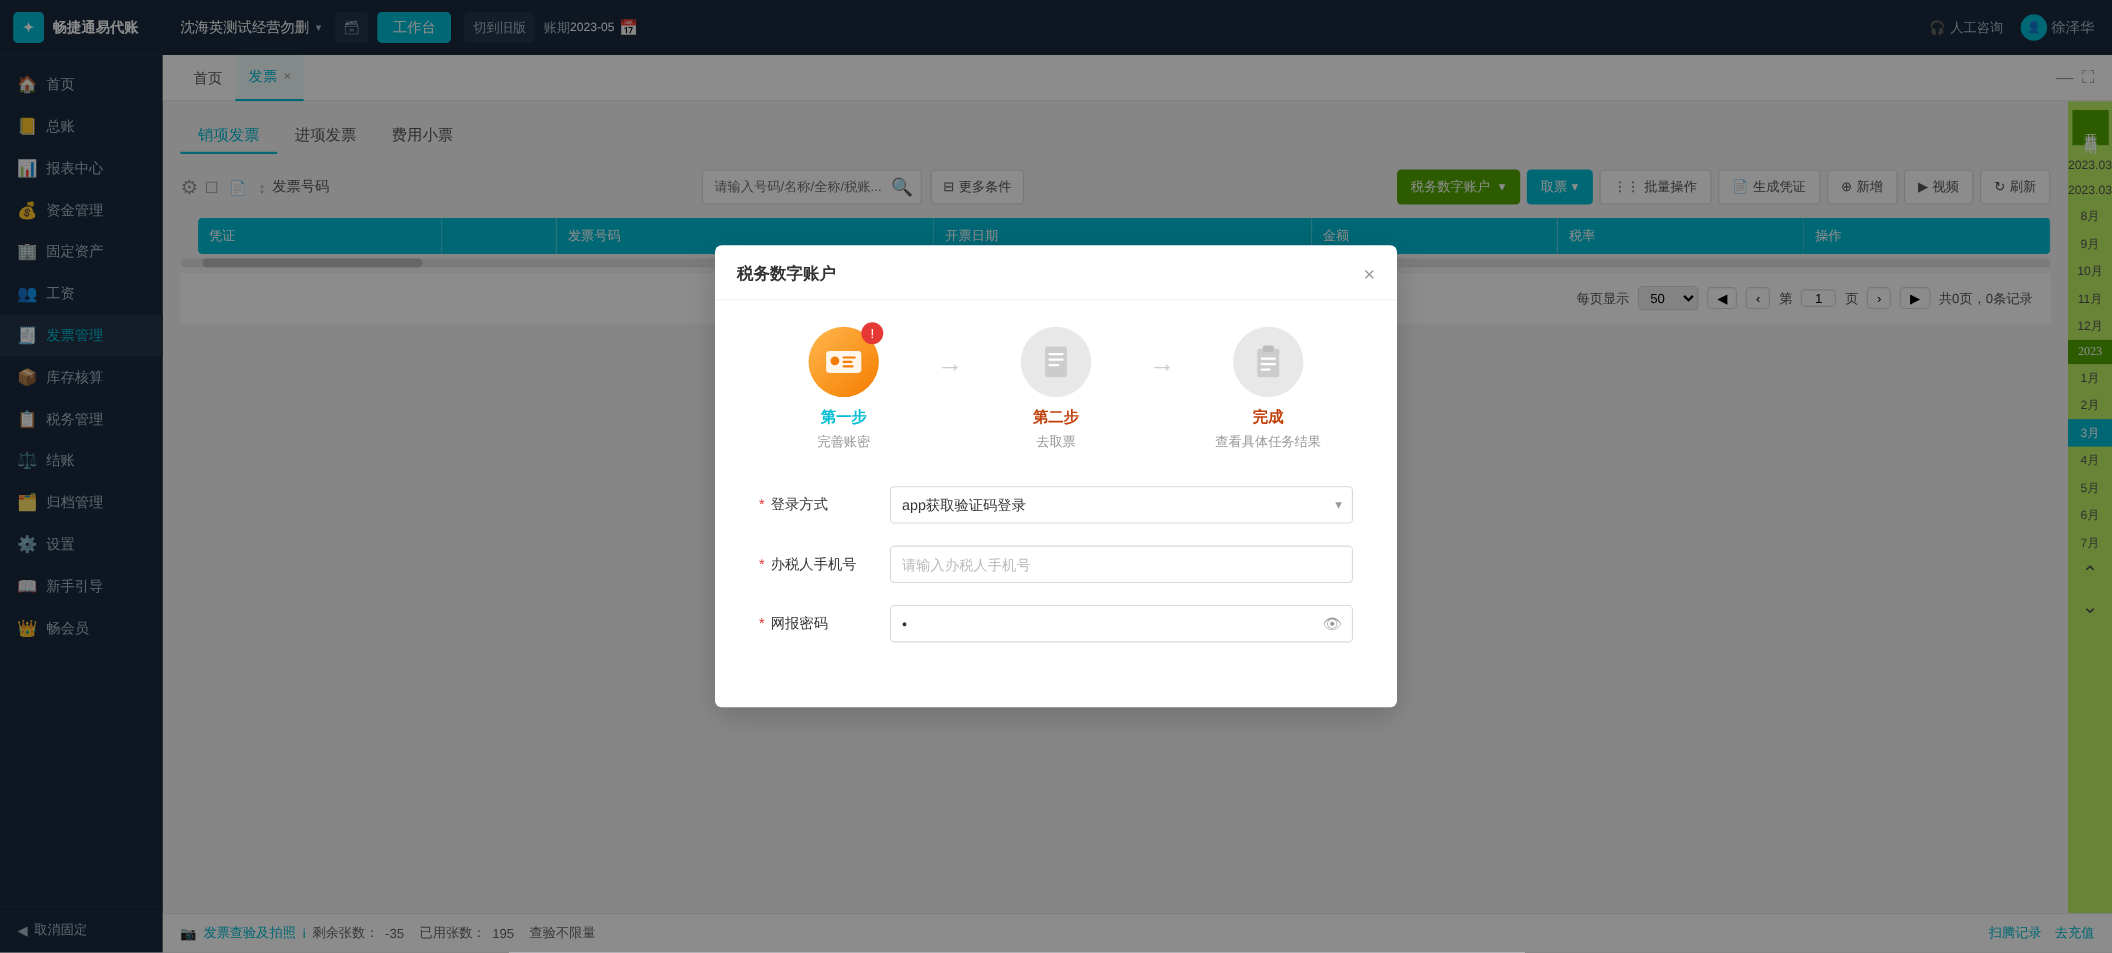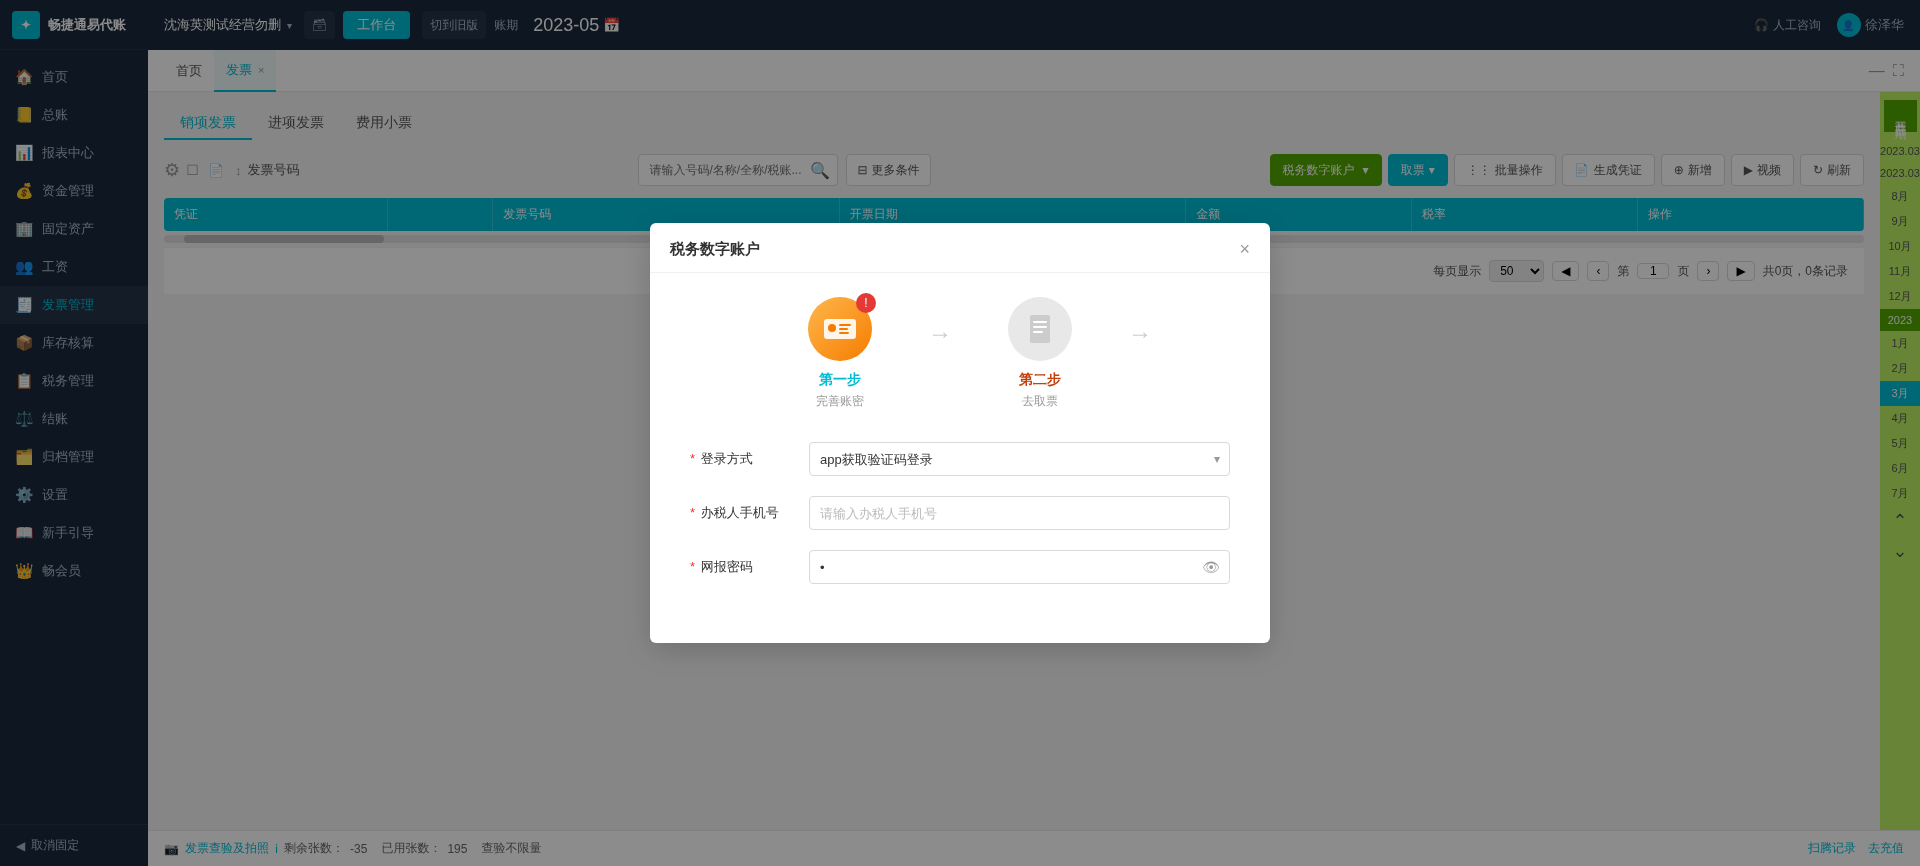--- a/index.html
+++ b/index.html
@@ -74,22 +74,22 @@
       background: #243447; border: none; color: #a8b8c8;
       padding: 4px 8px; border-radius: 4px; cursor: pointer;
       font-size: 12px; margin-right: 8px; height: 28px;
       display: flex; align-items: center;
     }
     .workbench-btn {
       background: #00bcd4; color: #fff; border: none;
       padding: 5px 14px; border-radius: 4px; cursor: pointer;
       font-size: 13px; margin-right: 12px;
     }
-    .period-label { color: #a8b8c8; font-size: 12px; margin-right: 15px; }
-    .period-value { color: #fff; font-size: 18px; margin-right: 4px; }
+    .period-label { color: #a8b8c8; font-size: 12px; margin-right: 0; }
+    .period-value { color: #fff; font-size: 11px; margin-right: 4px; }
     .calendar-icon { color: #a8b8c8; cursor: pointer; font-size: 14px; }
     .header-right { margin-left: auto; display: flex; align-items: center; gap: 16px; }
     .header-service { color: #a8b8c8; font-size: 12px; cursor: pointer; display: flex; align-items: center; gap: 4px; }
     .header-user { color: #a8b8c8; font-size: 13px; cursor: pointer; display: flex; align-items: center; gap: 4px; }
     .user-avatar { width: 24px; height: 24px; background: #00bcd4; border-radius: 50%; display: flex; align-items: center; justify-content: center; color: #fff; font-size: 10px; }
 
     
     .tab-bar {
       height: 42px;
       background: #fff;
@@ -139,21 +139,21 @@
       border: 1px solid #d9d9d9; border-radius: 4px; padding: 5px 10px;
       font-size: 12px; width: 200px; height: 32px;
     }
     .filter-btn {
       background: #fff; border: 1px solid #d9d9d9; color: #555;
       padding: 5px 10px; border-radius: 4px; cursor: pointer; font-size: 12px;
       display: flex; align-items: center; gap: 4px; height: 32px;
     }
 
     
-    .invoice-table { background: #fff; border-radius: 4px; overflow: hidden; }
+    .invoice-table { background: #fff; border-radius: 4px; overflow: hidden; margin-left: 16px; }
     .invoice-table table { width: 100%; border-collapse: collapse; font-size: 12px; }
     .invoice-table th {
       background: #00bcd4; color: #fff; padding: 8px 10px; text-align: left;
       font-weight: normal; border-right: 1px solid rgba(255,255,255,0.2);
     }
 
     
     .pagination { display: flex; align-items: center; justify-content: flex-end; padding: 12px 16px; background: #fff; border-top: 1px solid #f0f0f0; font-size: 12px; color: #555; gap: 8px; }
     .page-btn { border: 1px solid #d9d9d9; background: #fff; padding: 2px 8px; border-radius: 4px; cursor: pointer; font-size: 12px; }
 
@@ -170,21 +170,21 @@
     .right-panel-open-btn {
       background: #52a800; color: #fff; writing-mode: vertical-rl;
       padding: 12px 8px; border-radius: 0; cursor: pointer; font-size: 12px;
       border: none; white-space: nowrap; letter-spacing: 2px;
     }
     .month-item {
       font-size: 11px; color: #555; padding: 5px 0; cursor: pointer; text-align: center;
       width: 100%;
     }
     .month-item.active { background: #00bcd4; color: #fff; }
-    .month-item.current { background: #52a800; color: #fff; }
+    .month-item.current { background: #52a800; color: #fff; font-family: Liberation Serif, serif; }
     .right-panel-arrow { font-size: 18px; color: #555; cursor: pointer; padding: 4px; }
 
     
     .footer-bar {
       height: 36px;
       background: #fff;
       border-top: 1px solid #e8e8e8;
       display: flex;
       align-items: center;
       padding: 0 16px;
@@ -601,20 +601,36 @@
                 <rect x="11" y="20" width="10" height="2" rx="1" fill="#fff"></rect>
               </svg>
             </div>
           </div>
           <div class="step-label inactive">第二步</div>
           <div class="step-sub">去取票</div>
         </div>
 
         <div class="step-arrow">→</div>
 
+        <div class="step-item">
+          <div class="step-icon-wrap">
+            <div class="step-circle" style="background:#e8e8e8;">
+
+              <svg width="36" height="36" viewBox="0 0 36 36" fill="none">
+                <rect x="8" y="6" width="20" height="26" rx="2" fill="#ccc"></rect>
+                <rect x="13" y="3" width="10" height="6" rx="2" fill="#bbb"></rect>
+                <rect x="11" y="14" width="14" height="2" rx="1" fill="#fff"></rect>
+                <rect x="11" y="19" width="14" height="2" rx="1" fill="#fff"></rect>
+                <rect x="11" y="24" width="9" height="2" rx="1" fill="#fff"></rect>
+              </svg>
+            </div>
+          </div>
+          <div class="step-label inactive">完成</div>
+          <div class="step-sub">查看具体任务结果</div>
+        </div>
       </div>
 
       <div class="form-row">
         <div class="form-label">
           <span class="required">*</span>
           <span>登录方式</span>
         </div>
         <div class="form-control">
           <select class="form-select">
             <option>app获取验证码登录</option>

